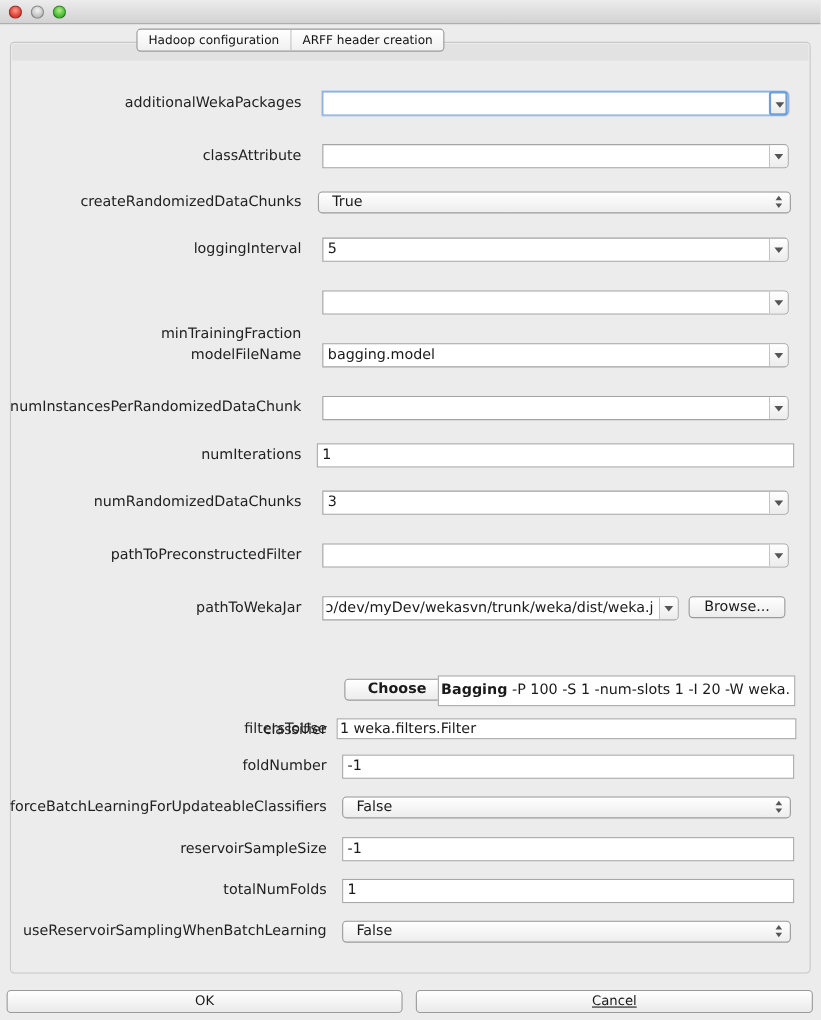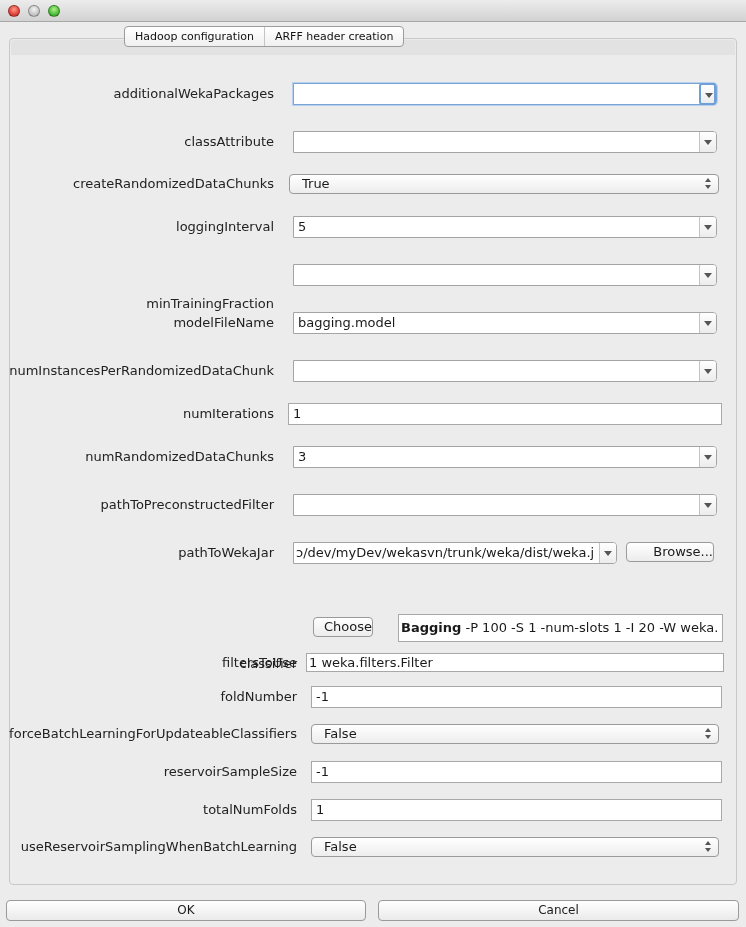--- a/index.html
+++ b/index.html
@@ -57,21 +57,21 @@
     .select .val { position: absolute; left: 12px; top: 0; line-height: 18px; font-size: 13px; }
     .select .updown { position: absolute; right: 6px; top: 3px; width: 7px; height: 12px; }
     .select .updown::before { content: ""; position: absolute; left: 0; top: 0; border-left: 3.5px solid transparent; border-right: 3.5px solid transparent; border-bottom: 4px solid #555; }
     .select .updown::after { content: ""; position: absolute; left: 0; top: 7px; border-left: 3.5px solid transparent; border-right: 3.5px solid transparent; border-top: 4px solid #555; }
 
     .text { position: absolute; height: 22px; background: #fff; border: 1px solid #a8a8a8; }
     .text .val { position: absolute; left: 4px; top: 0; line-height: 20px; font-size: 13px; white-space: nowrap; overflow: hidden; right: 2px; }
 
     .btn {
       position: absolute; height: 20px; border: 1px solid #9a9a9a; border-radius: 4px;
-      background: linear-gradient(#ffffff, #ececec); text-align: right; line-height: 18px; font-size: 13px; cursor: pointer;
+      background: linear-gradient(#ffffff, #ececec); text-align: center; line-height: 18px; font-size: 13px; cursor: pointer;
     }
 
     .classifier-box { position: absolute; height: 28px; background: #fff; border: 1px solid #a8a8a8; overflow: hidden; }
     .classifier-box .val { position: absolute; left: 2px; top: 0; line-height: 26px; font-size: 13px; white-space: nowrap; }
     .classifier-box b { font-weight: bold; }
 
     .footer-btn {
       position: absolute; top: 900px; height: 21px; border: 1px solid #9a9a9a; border-radius: 4px;
       background: linear-gradient(#ffffff, #eaeaea); text-align: center; line-height: 19px; font-size: 12px; cursor: pointer;
     }
@@ -154,21 +154,21 @@
 </div>
 
 <div class="label" style="right:472px; top:543px;">pathToWekaJar</div>
 <div class="combo" style="left:293px; top:542px; width:324px;">
   <span class="val" style="left:2px; right:19px;">ɔ/dev/myDev/wekasvn/trunk/weka/dist/weka.j</span>
   <span class="arrow-btn"></span>
 </div>
 <div class="btn" style="left:626px; top:542px; width:88px;">Browse...</div>
 
 <div class="label" style="right:449px; top:654px;">classifier</div>
-<div class="btn" style="left:313px; top:617px; width:60px;">Choose</div>
+<div class="btn" style="left:313px; top:617px; width:96px;font-weight:bold;">Choose</div>
 <div class="classifier-box" style="left:398px; top:614px; width:325px;">
   <span class="val"><b>Bagging</b><span> -P 100 -S 1 -num-slots 1 -I 20 -W weka.</span></span>
 </div>
 
 <div class="label" style="right:449px; top:653px;">filtersToUse</div>
 <div class="text" style="left:306px; top:653px; width:418px; height:19px;">
   <span class="val" style="left:2px; line-height:17px;">1 weka.filters.Filter</span>
 </div>
 
 <div class="label" style="right:449px; top:687px;">foldNumber</div>
@@ -192,13 +192,13 @@
   <span class="val">1</span>
 </div>
 
 <div class="label" style="right:449px; top:837px;">useReservoirSamplingWhenBatchLearning</div>
 <div class="select" style="left:311px; top:837px; width:408px;">
   <span class="val">False</span>
   <span class="updown"></span>
 </div>
 
 <div class="footer-btn" style="left:6px; width:360px;">OK</div>
-<div class="footer-btn" style="left:378px; width:361px;">Cancel</div>
+<div class="footer-btn" style="left:378px; width:361px;text-decoration:underline;">Cancel</div>
 
 </body></html>

